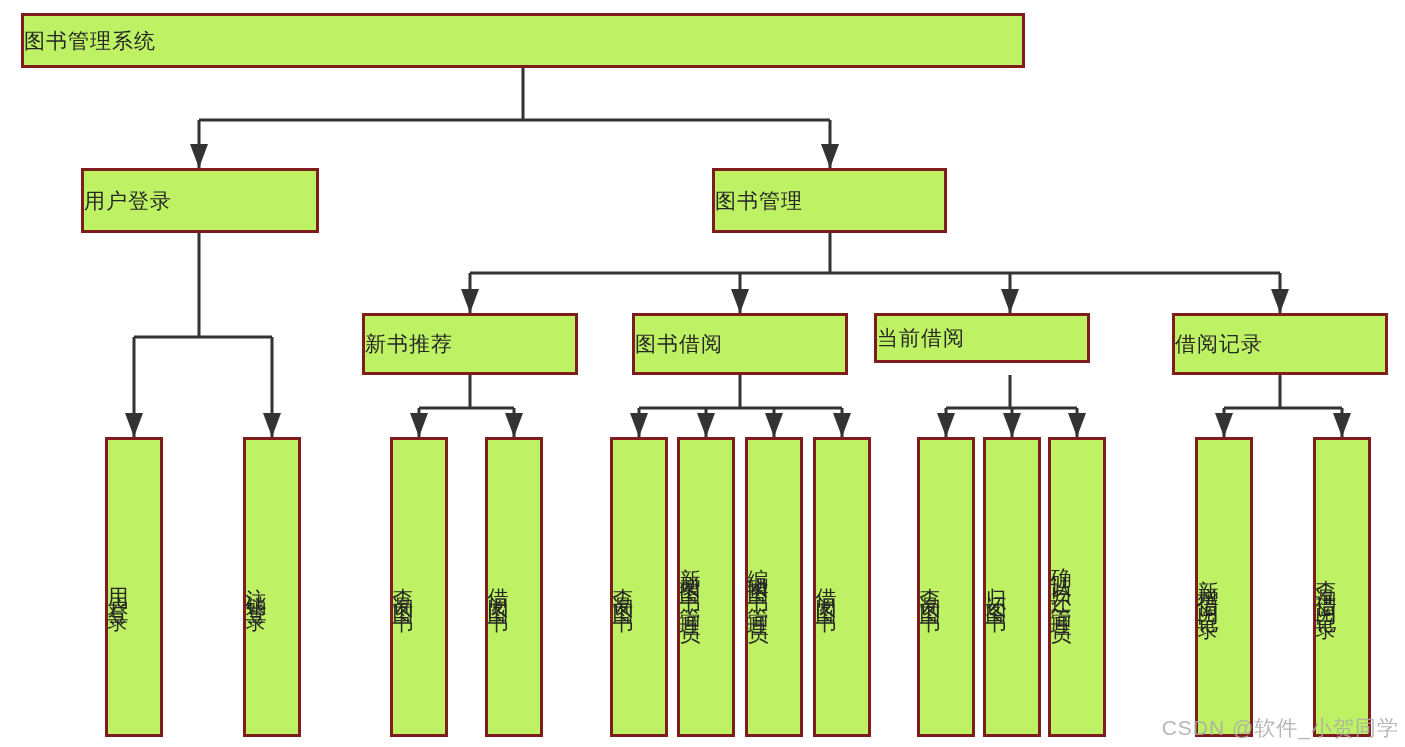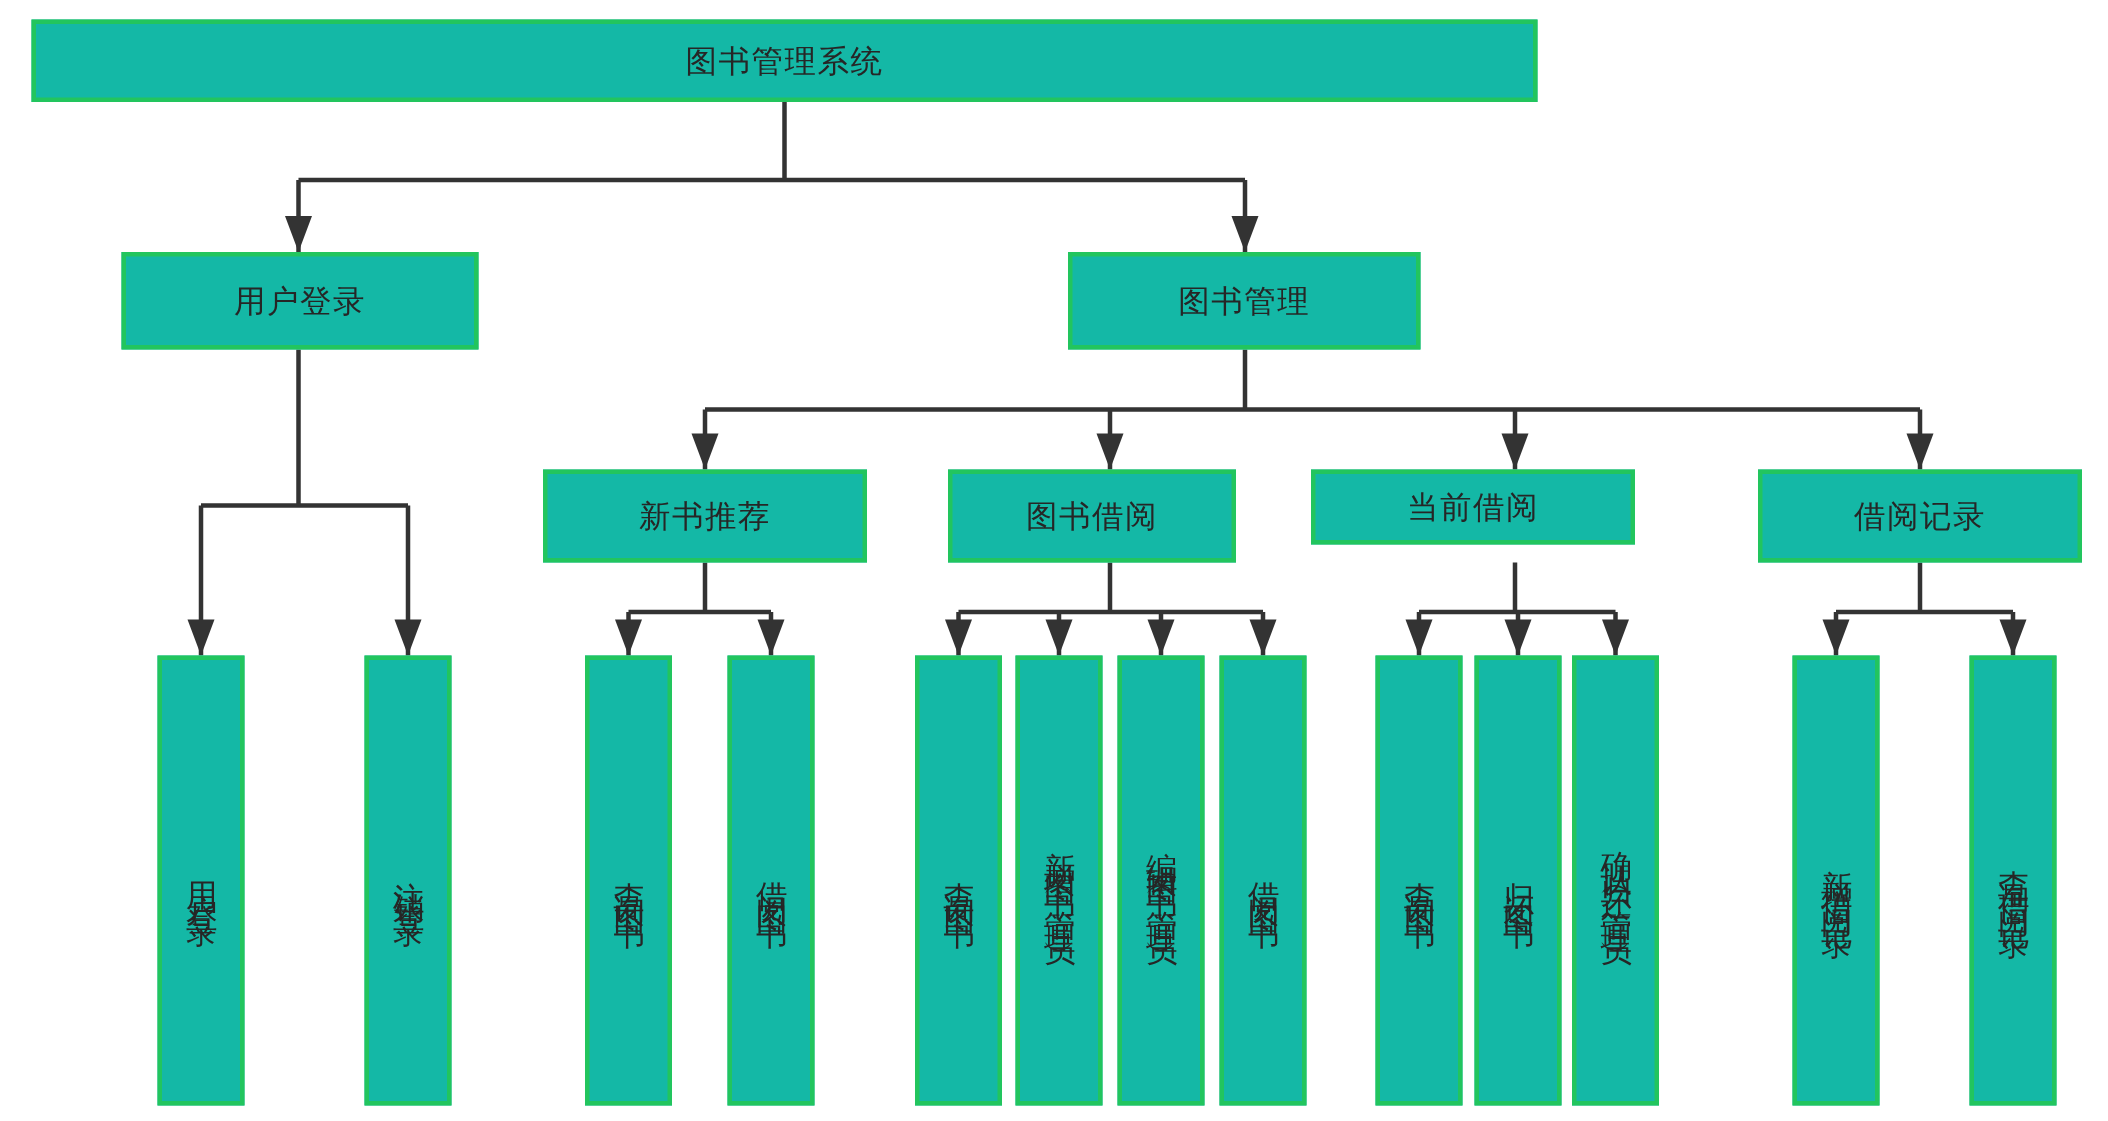--- a/index.html
+++ b/index.html
@@ -9,25 +9,25 @@
     background:#ffffff;
     font-family:"Liberation Sans", sans-serif;
     overflow:hidden;
   }
   .wires{position:absolute;left:0;top:0;width:1405px;height:747px;}
   .wires path{stroke:#333333;stroke-width:3;fill:none;}
   .wires polygon{fill:#333333;stroke:none;}
   .node{
     position:absolute;
     box-sizing:border-box;
-    border:3px solid #22c55e;
-    background:#14b8a6;
+    border:3px solid #7f1d1d;
+    background:#bef264;
     display:flex;
     align-items:center;
-    justify-content:center;
+    justify-content:flex-start;
     color:#262626;
   }
   .node.h .lbl{
     font-size:21px;
     letter-spacing:1px;
     white-space:nowrap;
   }
   .node.v .lbl{
     writing-mode:vertical-rl;
     text-orientation:mixed;
@@ -102,21 +102,21 @@
   <div class="node h" style="left:81px;top:168px;width:238px;height:65px">
     <span class="lbl">用户登录</span>
   </div>
   <div class="node h" style="left:362px;top:313px;width:216px;height:62px">
     <span class="lbl">新书推荐</span>
   </div>
 
   <div class="node h" style="left:712px;top:168px;width:235px;height:65px">
     <span class="lbl">图书管理</span>
   </div>
-  <div class="node h" style="left:632px;top:313px;width:192px;height:62px">
+  <div class="node h" style="left:632px;top:313px;width:216px;height:62px">
     <span class="lbl">图书借阅</span>
   </div>
   <div class="node h" style="left:874px;top:313px;width:216px;height:50px">
     <span class="lbl">当前借阅</span>
   </div>
   <div class="node h" style="left:1172px;top:313px;width:216px;height:62px">
     <span class="lbl">借阅记录</span>
   </div>
 
   <div class="node v" style="left:105px;top:437px;width:58px;height:300px">
@@ -156,14 +156,15 @@
     <span class="lbl">确认归还（管理员）</span>
   </div>
 
   <div class="node v" style="left:1195px;top:437px;width:58px;height:300px">
     <span class="lbl">新增借阅记录</span>
   </div>
   <div class="node v" style="left:1313px;top:437px;width:58px;height:300px">
     <span class="lbl">查询借阅记录</span>
   </div>
 
+  <div class="watermark">CSDN @软件_小贺同学</div>
 
 </div>
 
 </body></html>

